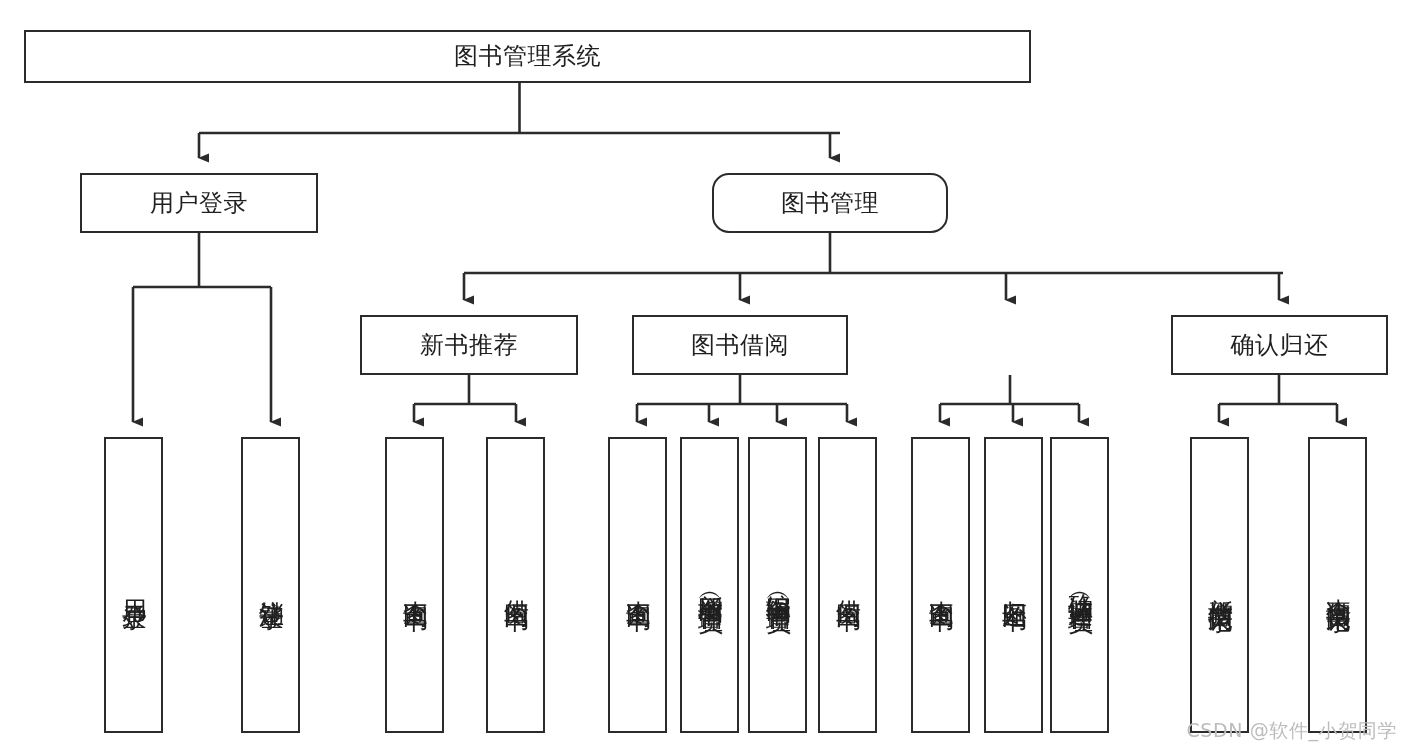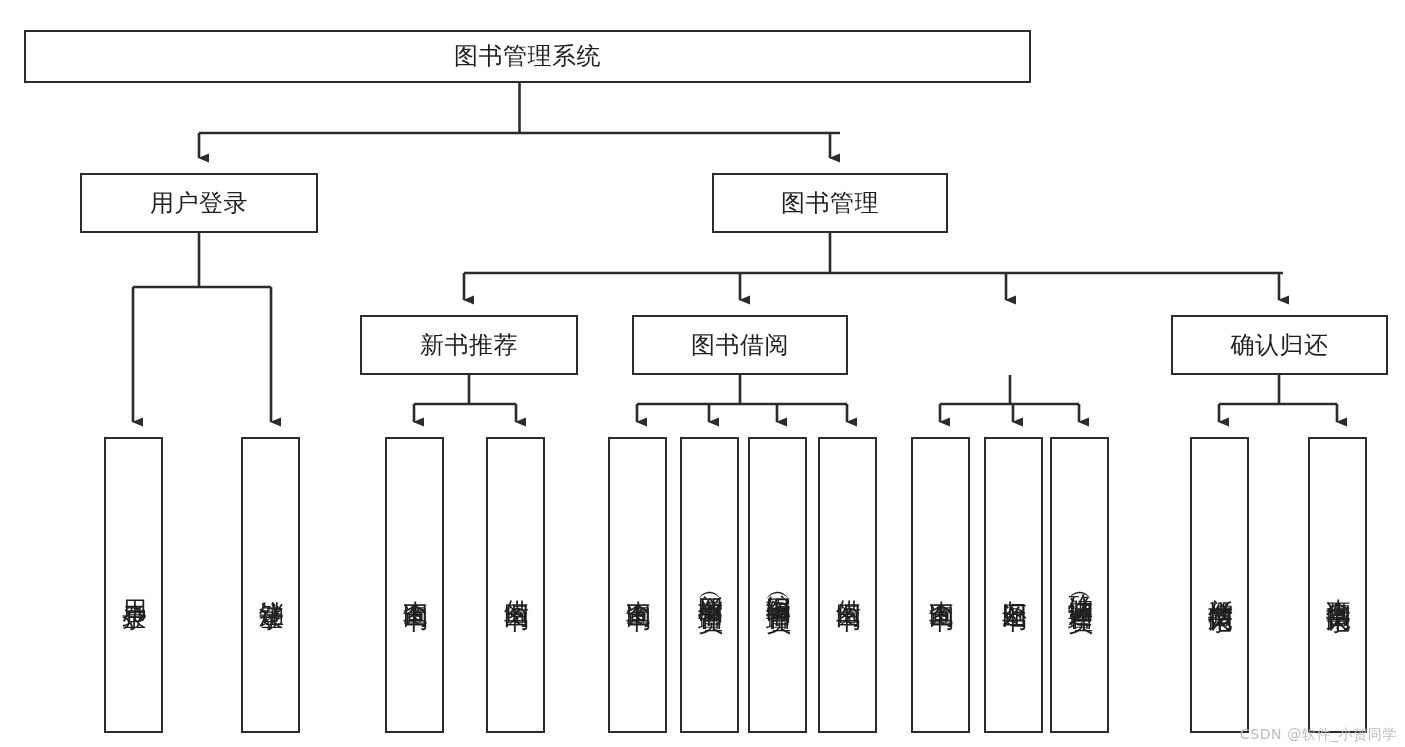--- a/index.html
+++ b/index.html
@@ -54,21 +54,21 @@
     font-size: 25px;
     line-height: 1.15;
     letter-spacing: 2.5px;
     white-space: nowrap;
     max-height: 100%;
   }
   .watermark {
     position: absolute;
     right: 8px;
     bottom: 3px;
-    font-size: 14px;
+    font-size: 19px;
     color: #bcbcbc;
     letter-spacing: 0.6px;
     z-index: 8;
     white-space: nowrap;
     font-family: "DejaVu Sans", "Liberation Sans", sans-serif;
   }
 </style>
 </head>
 <body>
 
@@ -125,21 +125,21 @@
     </g>
   </svg>
 
   <div class="node" id="node-root" style="left: 16px; top: 30px; width: 1007px; height: 53px; margin-left: 8px;">
     <span class="node-label">图书管理系统</span>
   </div>
 
   <div class="node" id="node-l2-0" style="left: 80px; top: 173px; width: 238px; height: 60px;">
     <span class="node-label">用户登录</span>
   </div>
-  <div class="node" id="node-l2-1" style="left: 712px; top: 173px; width: 236px; height: 60px;">
+  <div class="node" id="node-l2-1" style="left: 712px; top: 173px; width: 236px; height: 60px; border-radius: 17px;">
     <span class="node-label">图书管理</span>
   </div>
 
   <div class="node" id="node-l3-1" style="left: 632px; top: 315px; width: 216px; height: 60px;">
     <span class="node-label">图书借阅</span>
   </div>
   <div class="node" id="node-l3-0" style="left: 360px; top: 315px; width: 218px; height: 60px;">
     <span class="node-label">新书推荐</span>
   </div>
   <div class="node" id="node-l3-3" style="left: 1171px; top: 315px; width: 217px; height: 60px;">

